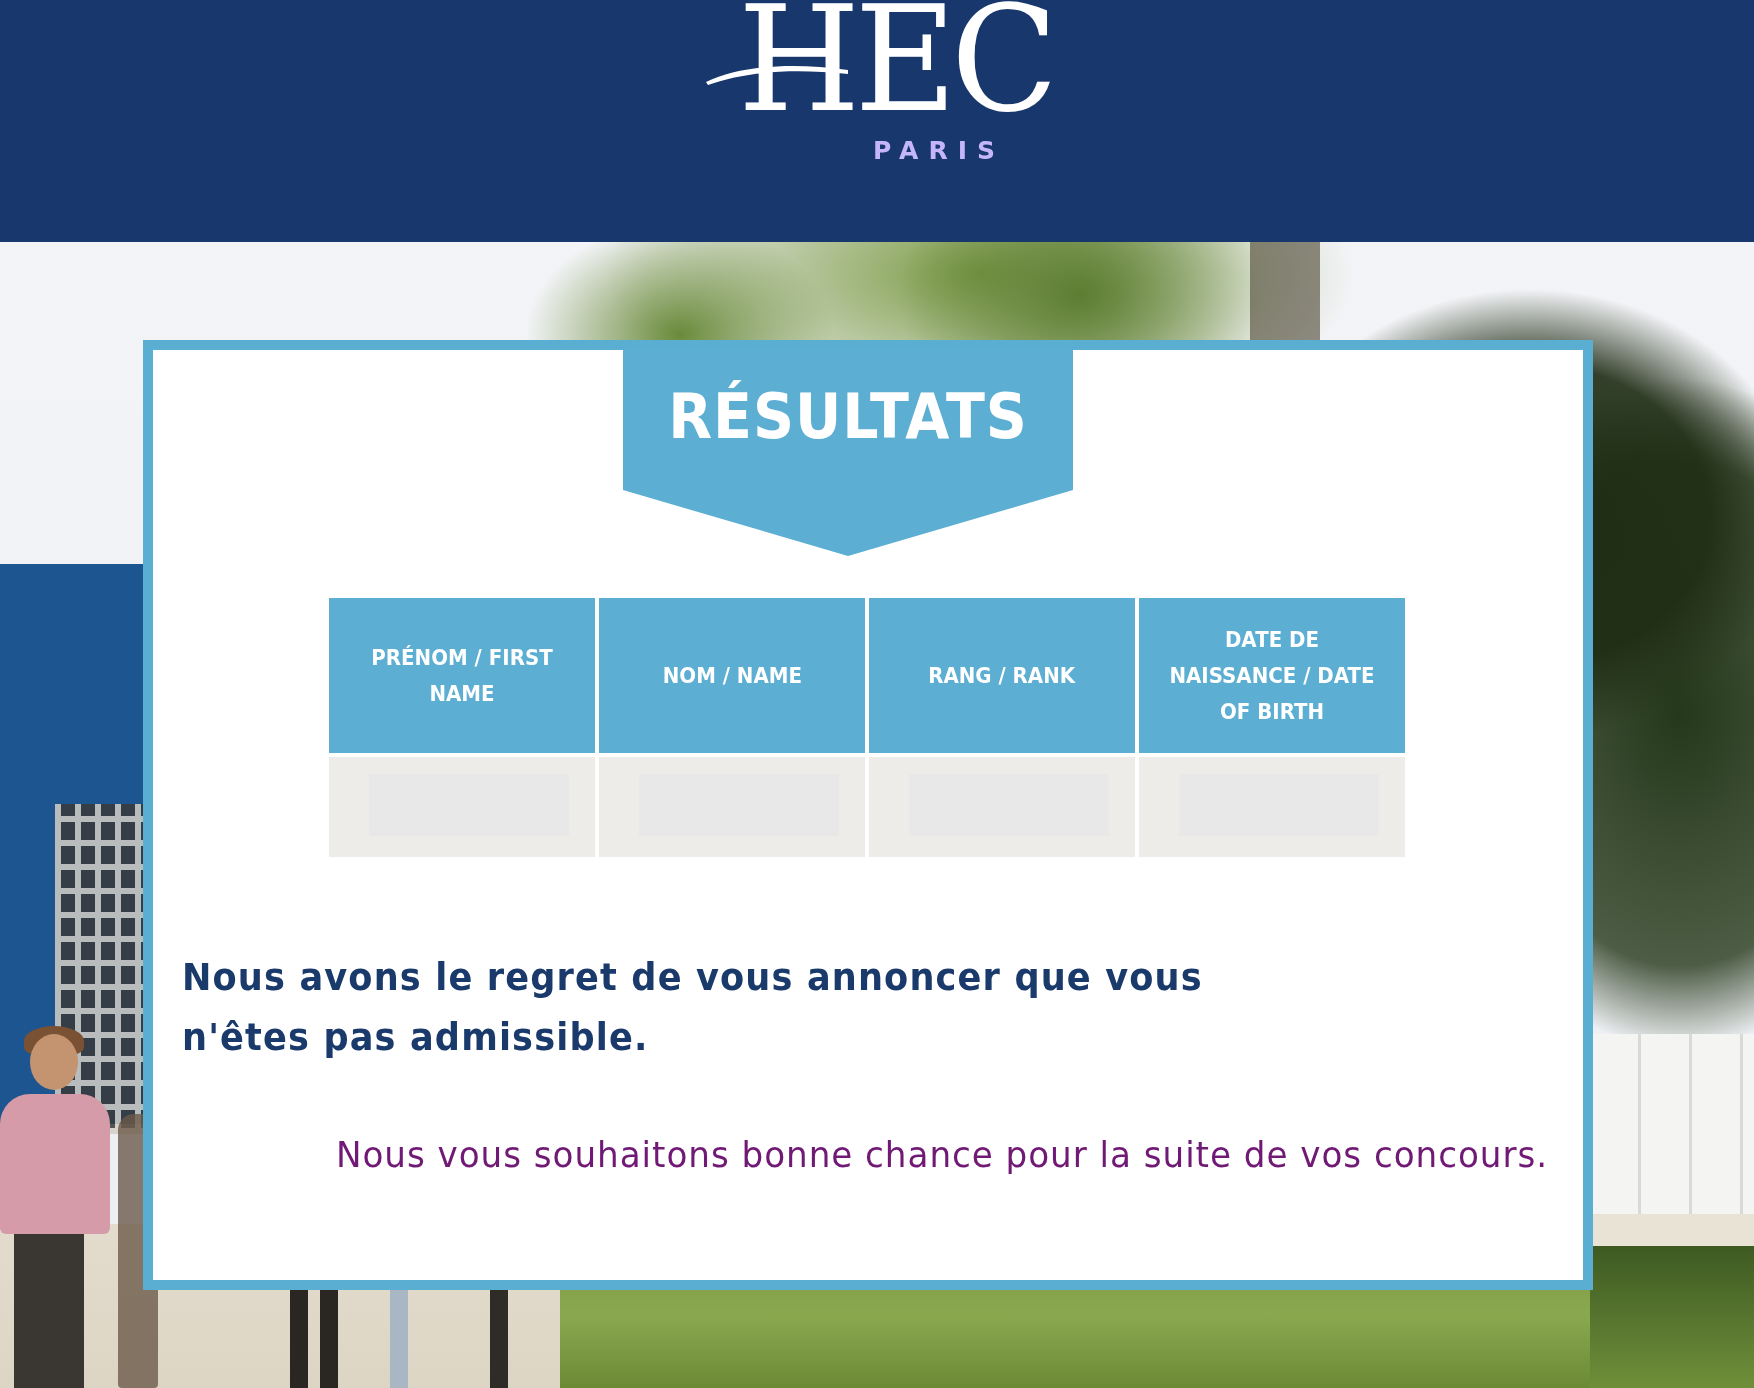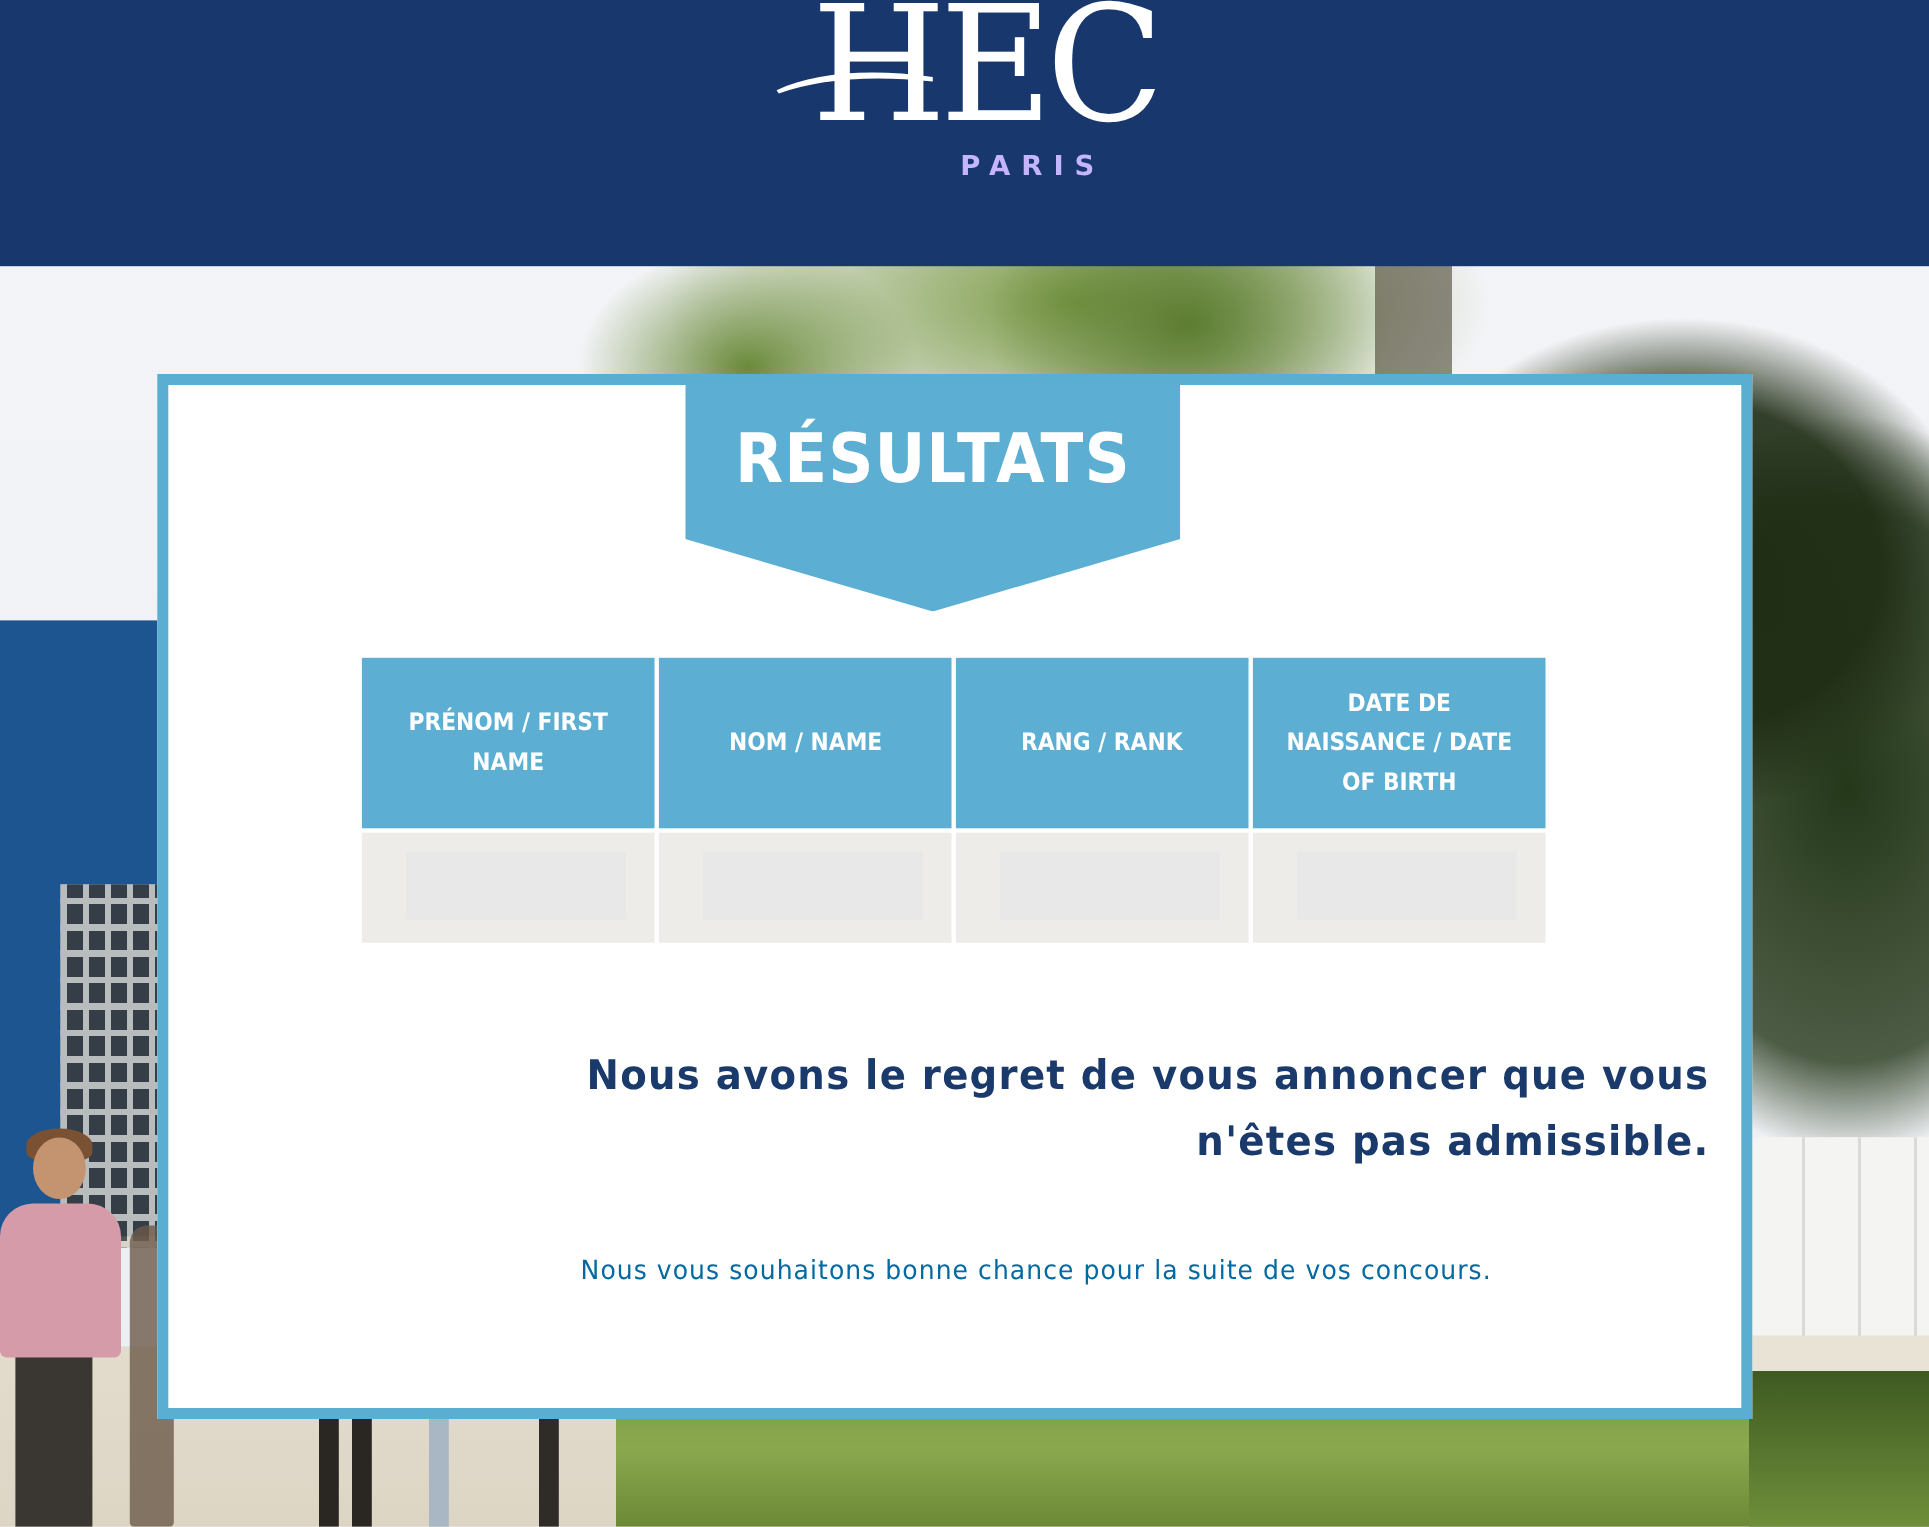--- a/index.html
+++ b/index.html
@@ -113,29 +113,29 @@
     line-height: 36px; letter-spacing: 0px; padding: 0 18px; box-sizing: border-box;
   }
   .th span { display: block; transform: scaleX(0.9); }
   .td {
     width: 266px; height: 100px; background: #edece9; position: relative;
   }
   .td .redact {
     position: absolute; left: 40px; top: 17px; width: 200px; height: 62px; background: #e8e8e8;
   }
   .msg-main {
-    position: absolute; left: 0; top: 598px; width: 1430px; text-align: right;
+    position: absolute; left: 0; top: 598px; width: 1430px; text-align: left;
     font-family: "DejaVu Sans", sans-serif; font-weight: bold;
     font-size: 37px; line-height: 60px; color: #1a3a6b; letter-spacing: 1.2px;
   }
   .msg-main .inner { display: inline-block; width: 1160px; transform: scaleX(0.95); }
   .msg-sub {
     position: absolute; left: 0; top: 780px; width: 1578px; text-align: center;
     font-family: "DejaVu Sans", sans-serif; font-weight: normal;
-    font-size: 24px; line-height: 50px; color: #0369a1; letter-spacing: 1px;
+    font-size: 36px; line-height: 50px; color: #701a75; letter-spacing: 1px;
   }
   .msg-sub .inner { display: inline-block; transform: scaleX(0.95); white-space: nowrap; }
 </style>
 </head>
 <body>
 
 <div class="header">
   <div class="logo">
     <svg class="logo-swash" width="160" height="50" viewBox="0 0 160 50">
       <path d="M6 42 C 40 26, 90 22, 148 30 L 148 34 C 90 28, 44 32, 8 45 Z" fill="#ffffff"></path>

